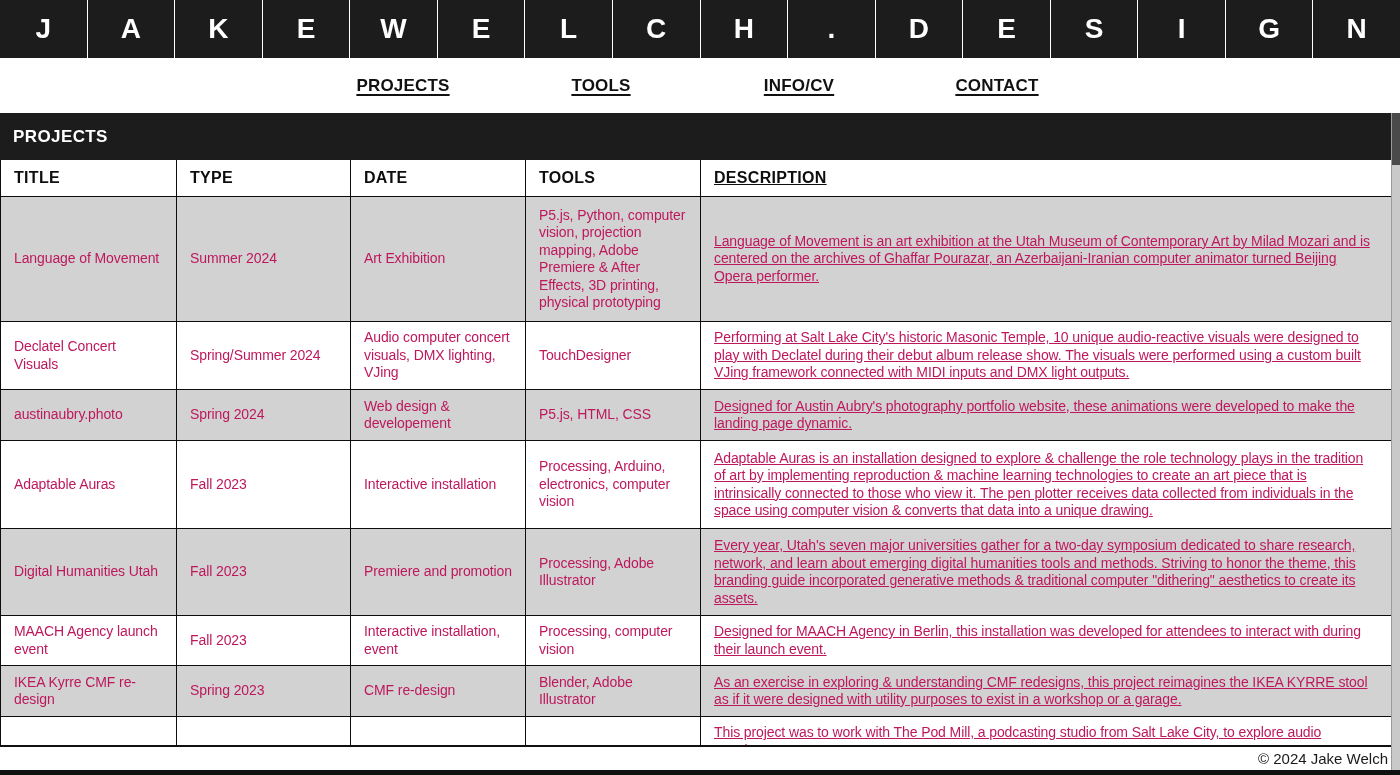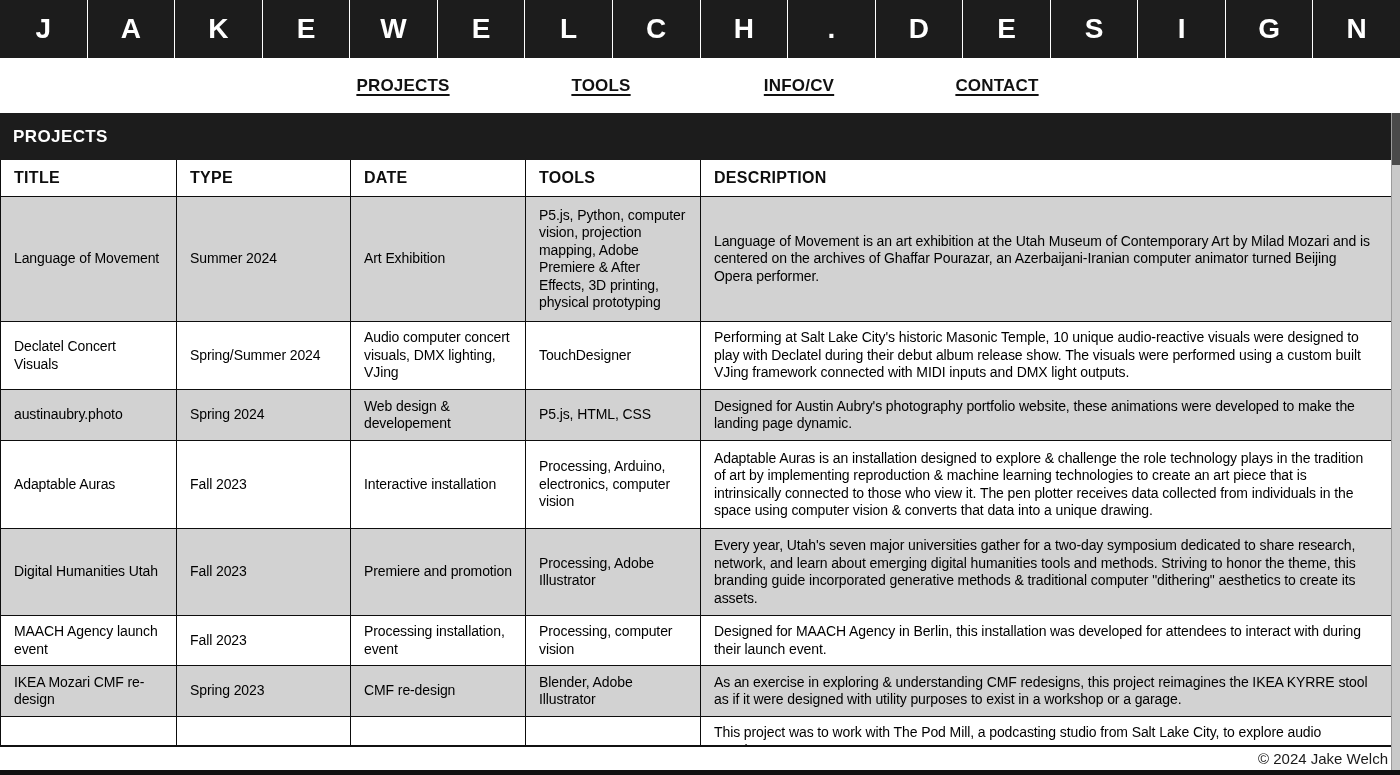--- a/index.html
+++ b/index.html
@@ -45,29 +45,29 @@
     width: 1400px;
     border-left: 1.5px solid #0d0d0d;
   }
   .cell {
     border-right: 1.5px solid #0d0d0d;
     border-bottom: 1.5px solid #0d0d0d;
     padding: 4px 13px;
     display: flex; align-items: center;
     overflow: hidden;
     font-size: 14px; line-height: 17.5px; letter-spacing: -0.1px;
-    color: #000000;
+    color: #be185d;
   }
   .head {
     background: #ffffff; font-weight: bold; font-size: 16px; color: #0e0e0e;
     letter-spacing: 0.3px;
   }
   .gray  { background: #d2d2d2; }
   .white { background: #ffffff; }
-  .col-description { padding-right: 28px; }
+  .col-description { padding-right: 28px; text-decoration: underline; }
   .lastrow { align-items: flex-start; padding-top: 7px; }
 
   
   .footer {
     height: 25px; background: #ffffff; border-top: 2px solid #111;
     display: flex; align-items: center; justify-content: flex-end;
     padding-right: 12px; font-size: 15px; color: #1a1a1a;
   }
   .bottom-bar { height: 5px; background: #111; width: 1400px; }
 
@@ -138,24 +138,24 @@
       <div class="cell body white col-type">Interactive installation</div>
       <div class="cell body white col-tools">Processing, Arduino, electronics, computer vision</div>
       <div class="cell body white col-description">Adaptable Auras is an installation designed to explore &amp; challenge the role technology plays in the tradition of art by implementing reproduction &amp; machine learning technologies to create an art piece that is intrinsically connected to those who view it. The pen plotter receives data collected from individuals in the space using computer vision &amp; converts that data into a unique drawing.</div>
       <div class="cell body gray col-title">Digital Humanities Utah</div>
       <div class="cell body gray col-date">Fall 2023</div>
       <div class="cell body gray col-type">Premiere and promotion</div>
       <div class="cell body gray col-tools">Processing, Adobe Illustrator</div>
       <div class="cell body gray col-description">Every year, Utah's seven major universities gather for a two-day symposium dedicated to share research, network, and learn about emerging digital humanities tools and methods. Striving to honor the theme, this branding guide incorporated generative methods &amp; traditional computer "dithering" aesthetics to create its assets.</div>
       <div class="cell body white col-title">MAACH Agency launch event</div>
       <div class="cell body white col-date">Fall 2023</div>
-      <div class="cell body white col-type">Processing installation, event</div>
+      <div class="cell body white col-type">Interactive installation, event</div>
       <div class="cell body white col-tools">Processing, computer vision</div>
       <div class="cell body white col-description">Designed for MAACH Agency in Berlin, this installation was developed for attendees to interact with during their launch event.</div>
-      <div class="cell body gray col-title">IKEA Mozari CMF re-design</div>
+      <div class="cell body gray col-title">IKEA Kyrre CMF re-design</div>
       <div class="cell body gray col-date">Spring 2023</div>
       <div class="cell body gray col-type">CMF re-design</div>
       <div class="cell body gray col-tools">Blender, Adobe Illustrator</div>
       <div class="cell body gray col-description">As an exercise in exploring &amp; understanding CMF redesigns, this project reimagines the IKEA KYRRE stool as if it were designed with utility purposes to exist in a workshop or a garage.</div>
       <div class="cell body white col-title lastrow"></div>
       <div class="cell body white col-date lastrow"></div>
       <div class="cell body white col-type lastrow"></div>
       <div class="cell body white col-tools lastrow"></div>
       <div class="cell body white col-description lastrow">This project was to work with The Pod Mill, a podcasting studio from Salt Lake City, to explore audio reactive</div>
     </div>

